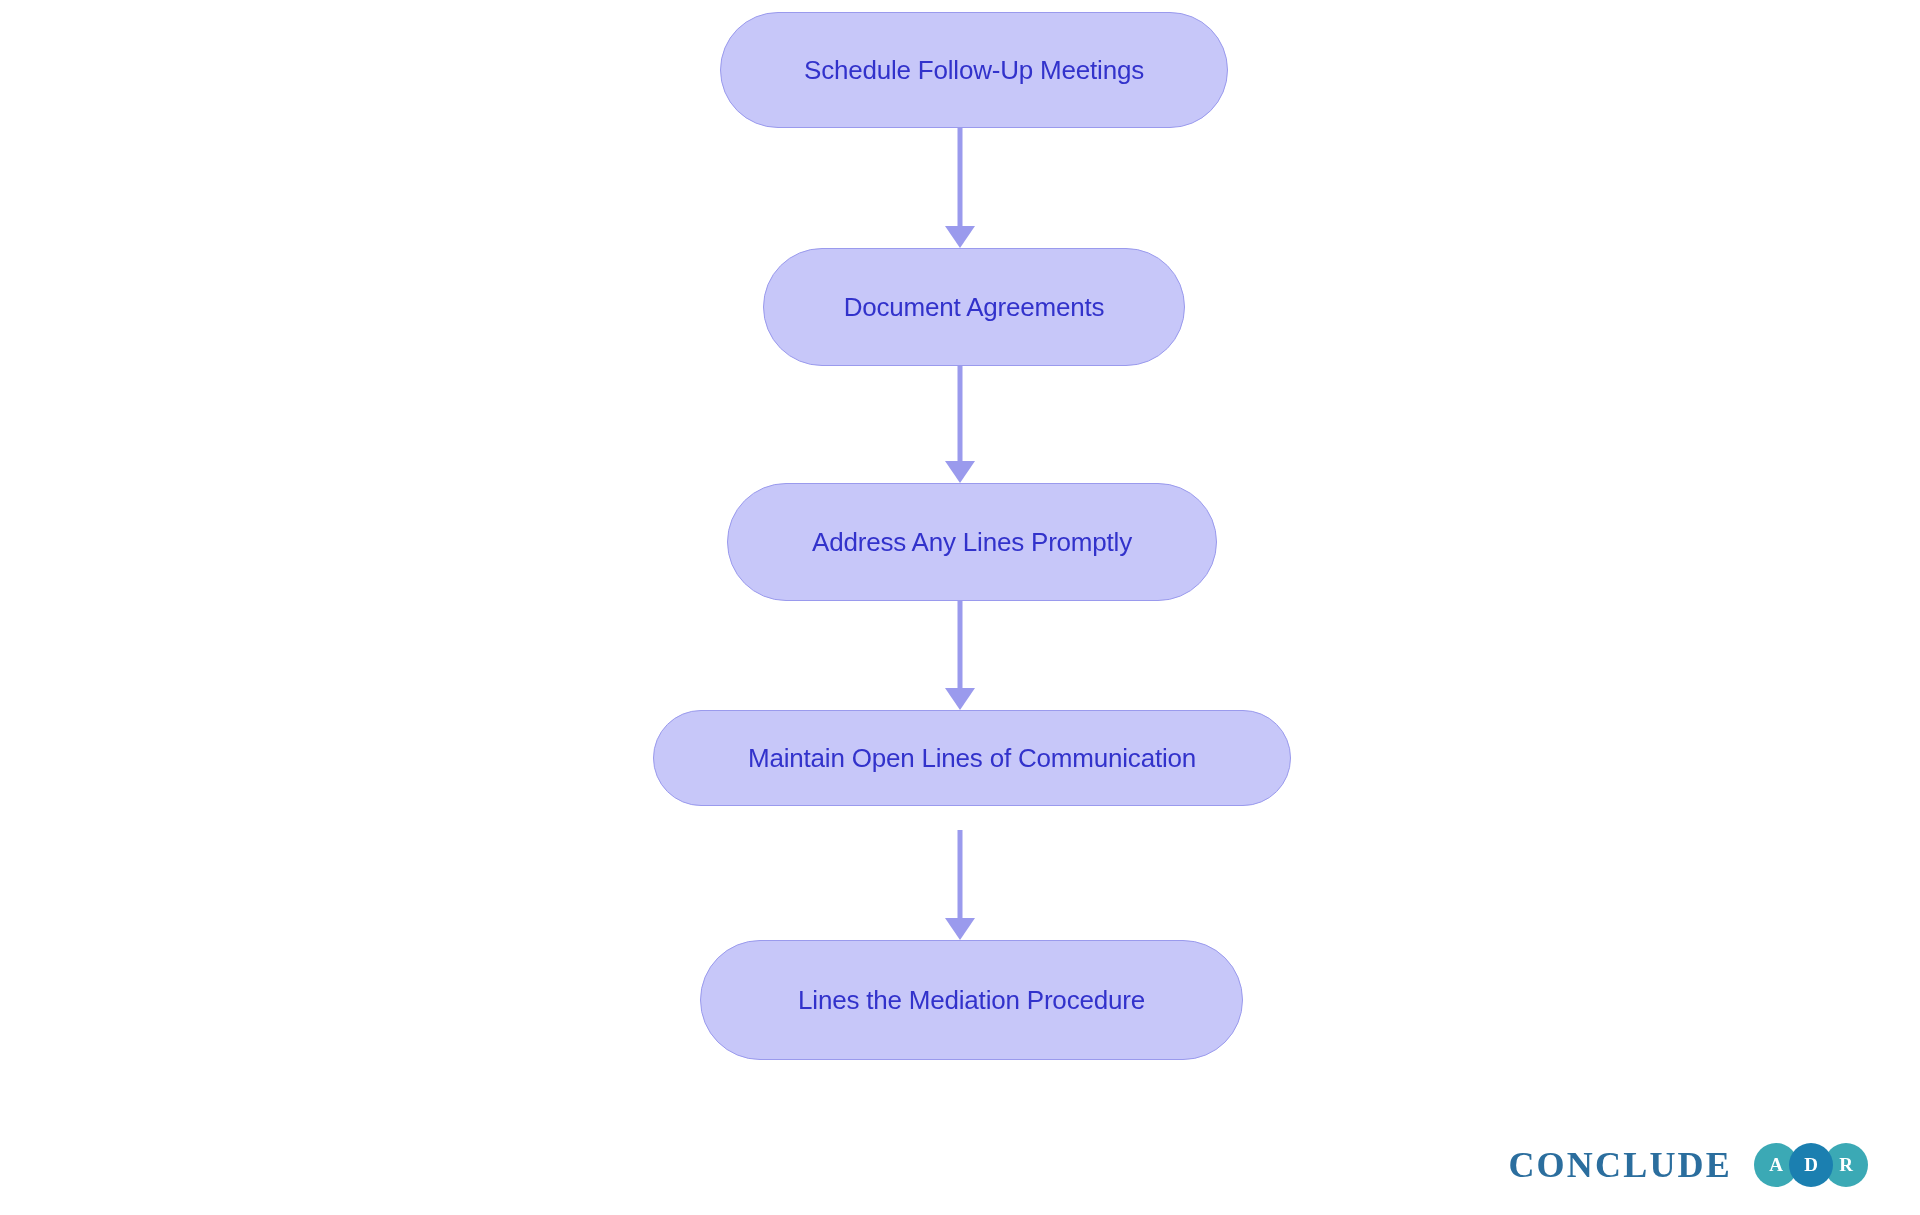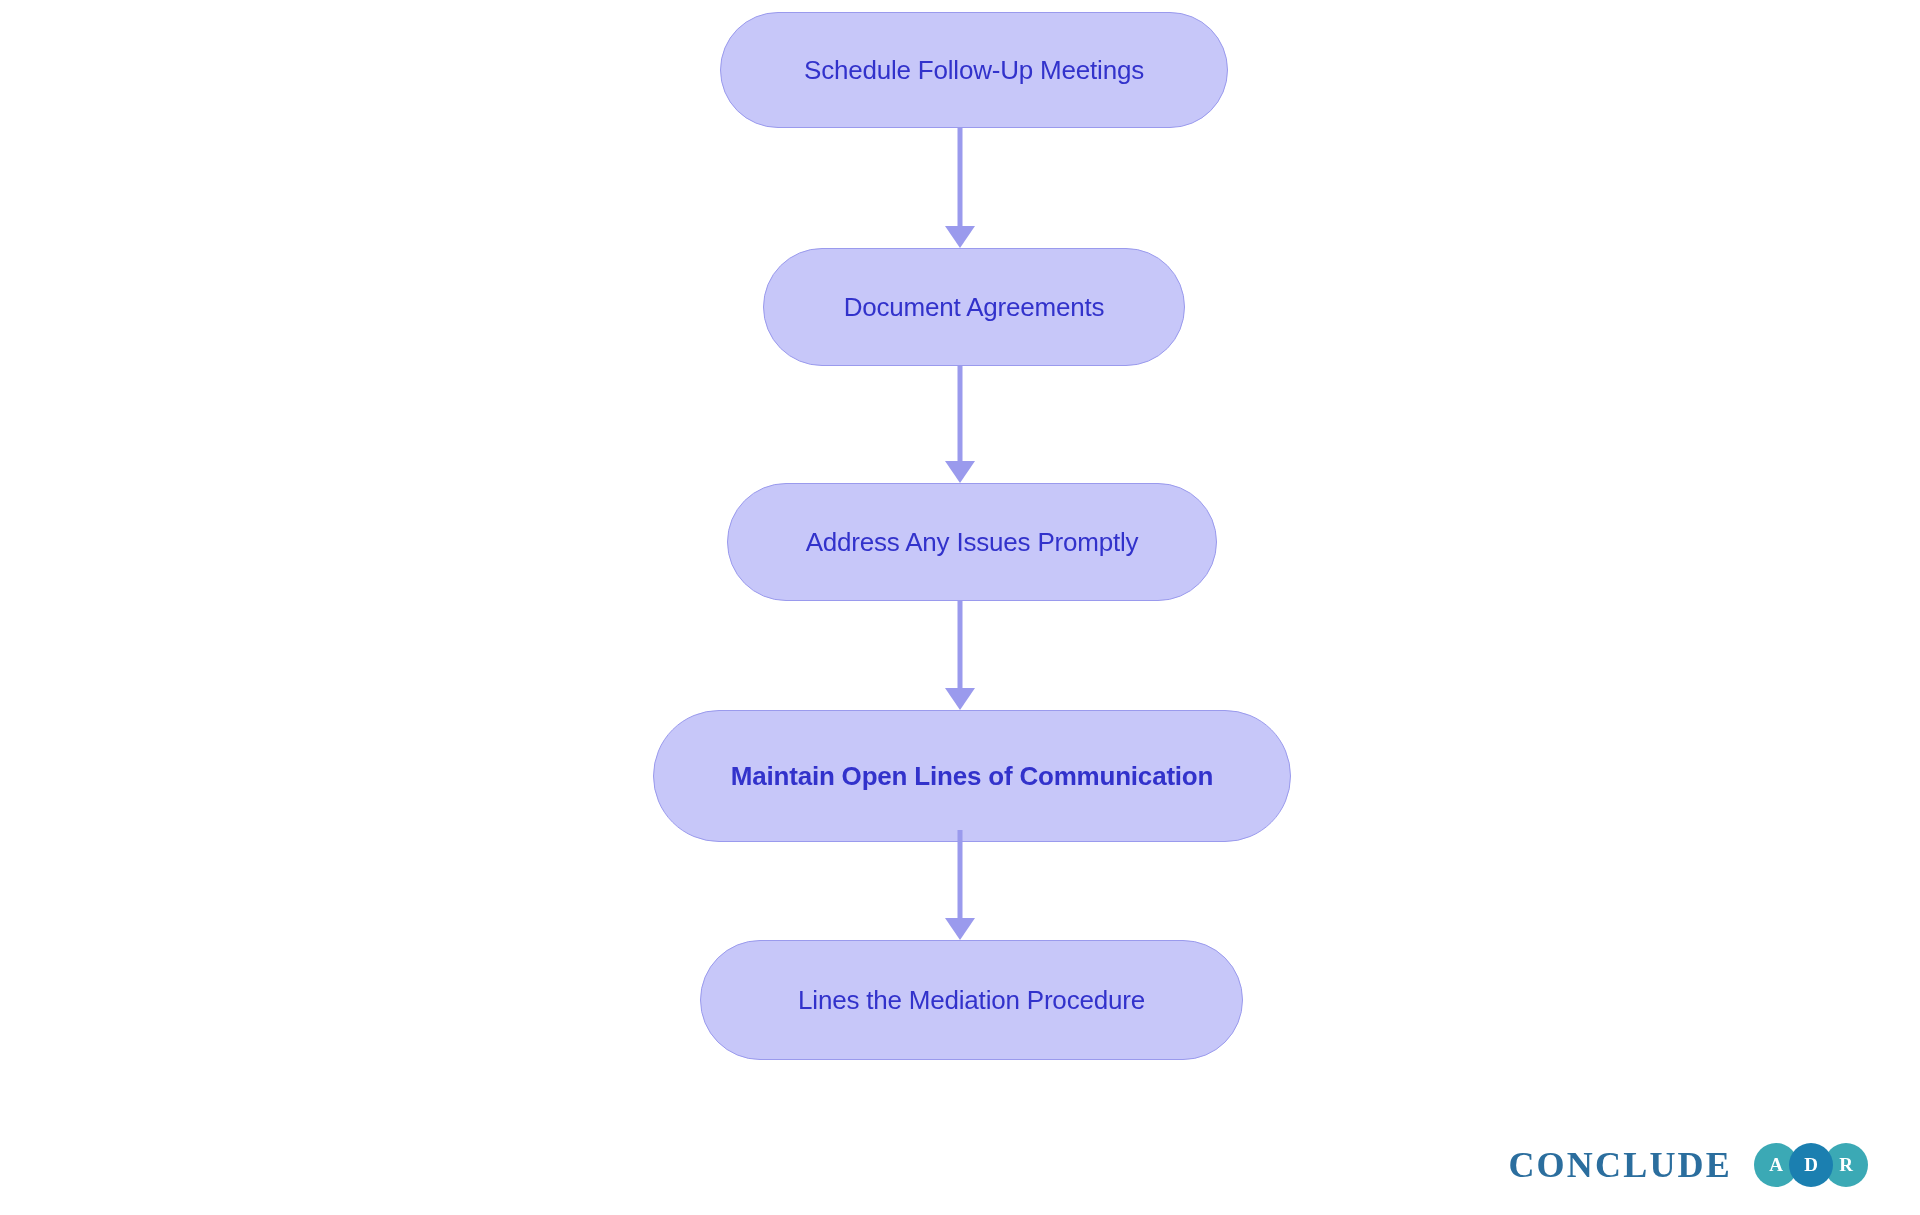--- a/index.html
+++ b/index.html
@@ -124,29 +124,29 @@
   <div class="flow-node" id="node-2" style="left:763px; top:248px; width:422px; height:118px;">
     <span>Document Agreements</span>
   </div>
 
   <div class="edge-group" style="top:366px; height:117px;">
     <div class="connector" style="top:0; height:95px;"></div>
     <div class="arrow-head" style="top:95px;"></div>
   </div>
 
   <div class="flow-node" id="node-3" style="left:727px; top:483px; width:490px; height:118px;">
-    <span>Address Any Issues Promptly</span>
+    <span>Address Any Lines Promptly</span>
   </div>
 
   <div class="edge-group" style="top:601px; height:109px;">
     <div class="connector" style="top:0; height:87px;"></div>
     <div class="arrow-head" style="top:87px;"></div>
   </div>
 
-  <div class="flow-node" id="node-4" style="left:653px; top:710px; width:638px; height:132px;font-weight:bold;">
+  <div class="flow-node" id="node-4" style="left:653px; top:710px; width:638px; height:96px;">
     <span>Maintain Open Lines of Communication</span>
   </div>
 
   <div class="edge-group" style="top:830px; height:110px;">
     <div class="connector" style="top:0; height:88px;"></div>
     <div class="arrow-head" style="top:88px;"></div>
   </div>
 
   <div class="flow-node" id="node-5" style="left:700px; top:940px; width:543px; height:120px;">
     <span>Lines the Mediation Procedure</span>

